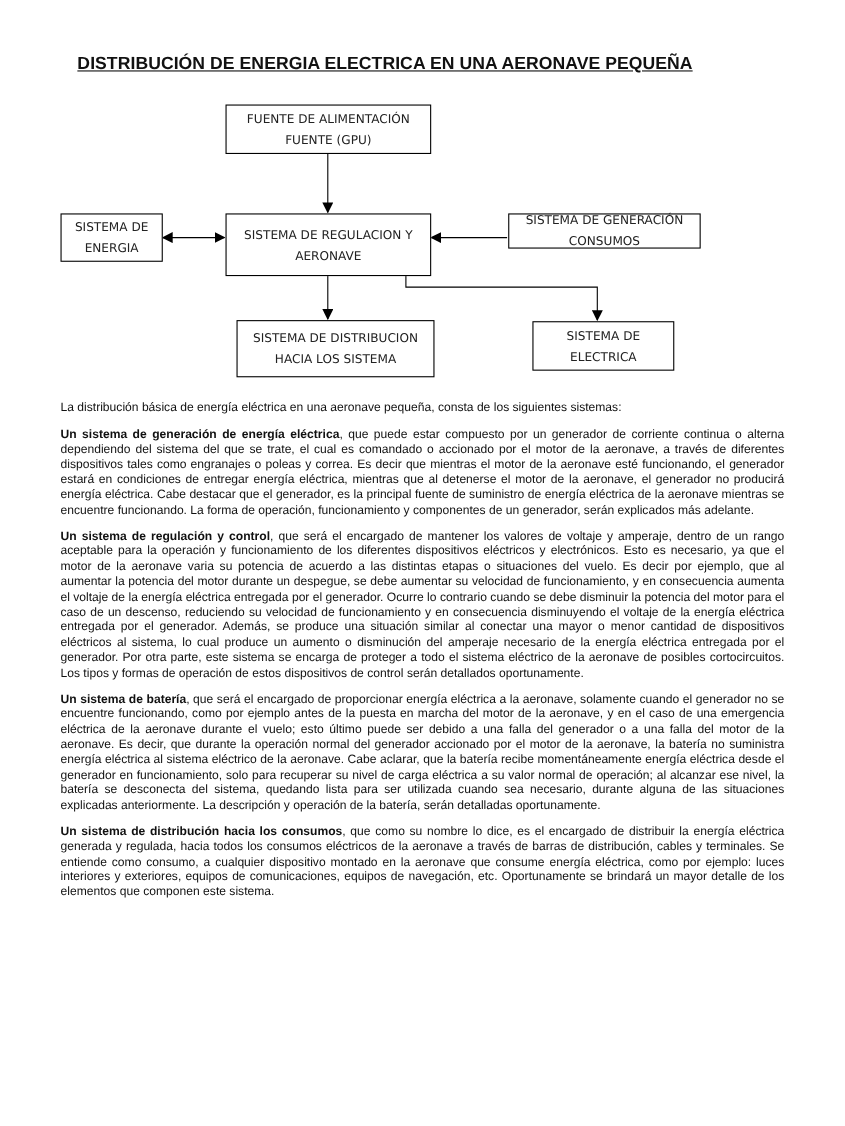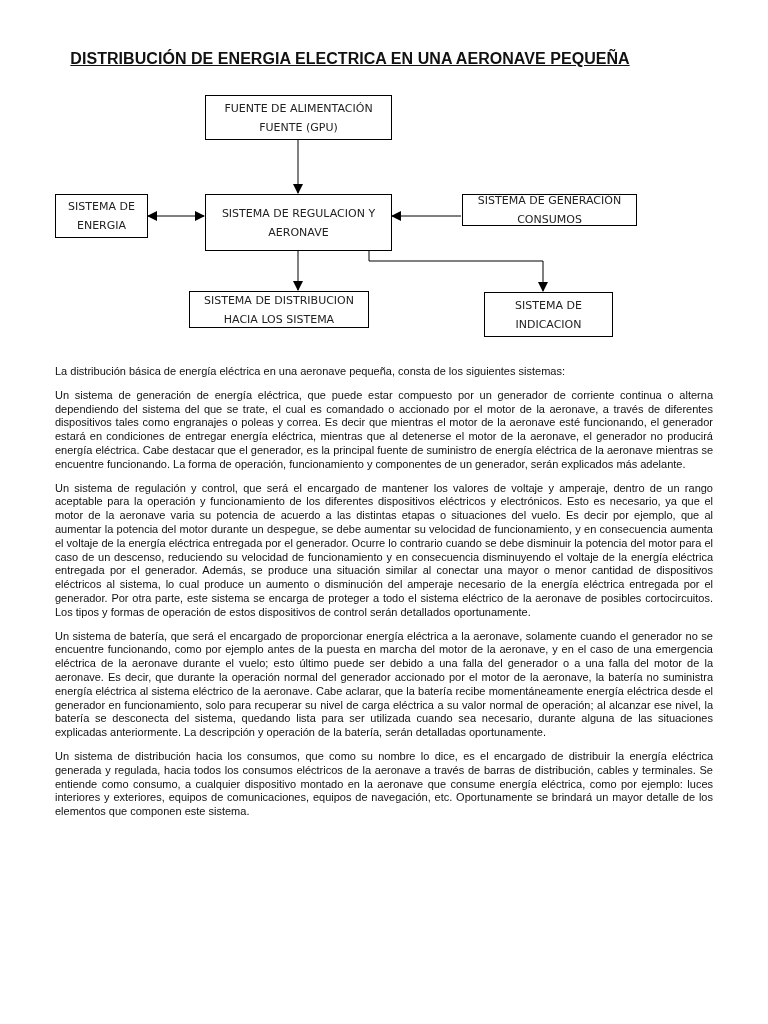--- a/index.html
+++ b/index.html
@@ -14,21 +14,21 @@
     position: absolute; border: 1px solid #000; background: #fff; box-sizing: border-box;
     display: flex; align-items: center; justify-content: center; text-align: center;
     font-family: "DejaVu Sans", sans-serif; font-size: 11px; line-height: 19px; color: #222;
   }
   .content {
     position: absolute; left: 55px; width: 658px; top: 365px;
     font-family: "Liberation Sans", sans-serif; font-size: 11px; line-height: 13.8px;
     text-align: justify; color: #111;
   }
   .content p { margin: 0 0 10px 0; }
-  .content b { font-weight: normal; }
+  .content b { font-weight: bold; }
   svg { position: absolute; left: 0; top: 0; }
 </style>
 </head>
 <body>
 
 <div class="title">DISTRIBUCIÓN DE ENERGIA ELECTRICA EN UNA AERONAVE PEQUEÑA</div>
 
 <div class="diagram">
   <svg width="768" height="350">
     <defs>
@@ -60,26 +60,26 @@
   </div>
 
   <div class="box" style="left:55px; top:194px; width:93px; height:44px;">
     <div><span>SISTEMA DE</span><br><span>ENERGIA</span></div>
   </div>
 
   <div class="box" style="left:462px; top:194px; width:175px; height:32px;">
     <div><span>SISTEMA DE GENERACIÓN</span><br><span>CONSUMOS</span></div>
   </div>
 
-  <div class="box" style="left:189px; top:291px; width:180px; height:37px;">
+  <div class="box" style="left:215px; top:291px; width:180px; height:52px;">
     <div><span>SISTEMA DE DISTRIBUCION</span><br><span>HACIA LOS SISTEMA</span></div>
   </div>
 
   <div class="box" style="left:484px; top:292px; width:129px; height:45px;">
-    <div><span>SISTEMA DE</span><br><span>INDICACION</span></div>
+    <div><span>SISTEMA DE</span><br><span>ELECTRICA</span></div>
   </div>
 </div>
 
 <div class="content">
   <p>La distribución básica de energía eléctrica en una aeronave pequeña, consta de los siguientes sistemas:</p>
 
   <p><b>Un sistema de generación de energía eléctrica</b><span>, que puede estar compuesto por un generador de corriente continua o alterna dependiendo del sistema del que se trate, el cual es comandado o accionado por el motor de la aeronave, a través de diferentes dispositivos tales como engranajes o poleas y correa. Es decir que mientras el motor de la aeronave esté funcionando, el generador estará en condiciones de entregar energía eléctrica, mientras que al detenerse el motor de la aeronave, el generador no producirá energía eléctrica. Cabe destacar que el generador, es la principal fuente de suministro de energía eléctrica de la aeronave mientras se encuentre funcionando. La forma de operación, funcionamiento y componentes de un generador, serán explicados más adelante.</span></p>
 
   <p><b>Un sistema de regulación y control</b><span>, que será el encargado de mantener los valores de voltaje y amperaje, dentro de un rango aceptable para la operación y funcionamiento de los diferentes dispositivos eléctricos y electrónicos. Esto es necesario, ya que el motor de la aeronave varia su potencia de acuerdo a las distintas etapas o situaciones del vuelo. Es decir por ejemplo, que al aumentar la potencia del motor durante un despegue, se debe aumentar su velocidad de funcionamiento, y en consecuencia aumenta el voltaje de la energía eléctrica entregada por el generador. Ocurre lo contrario cuando se debe disminuir la potencia del motor para el caso de un descenso, reduciendo su velocidad de funcionamiento y en consecuencia disminuyendo el voltaje de la energía eléctrica entregada por el generador. Además, se produce una situación similar al conectar una mayor o menor cantidad de dispositivos eléctricos al sistema, lo cual produce un aumento o disminución del amperaje necesario de la energía eléctrica entregada por el generador. Por otra parte, este sistema se encarga de proteger a todo el sistema eléctrico de la aeronave de posibles cortocircuitos. Los tipos y formas de operación de estos dispositivos de control serán detallados oportunamente.</span></p>
 

